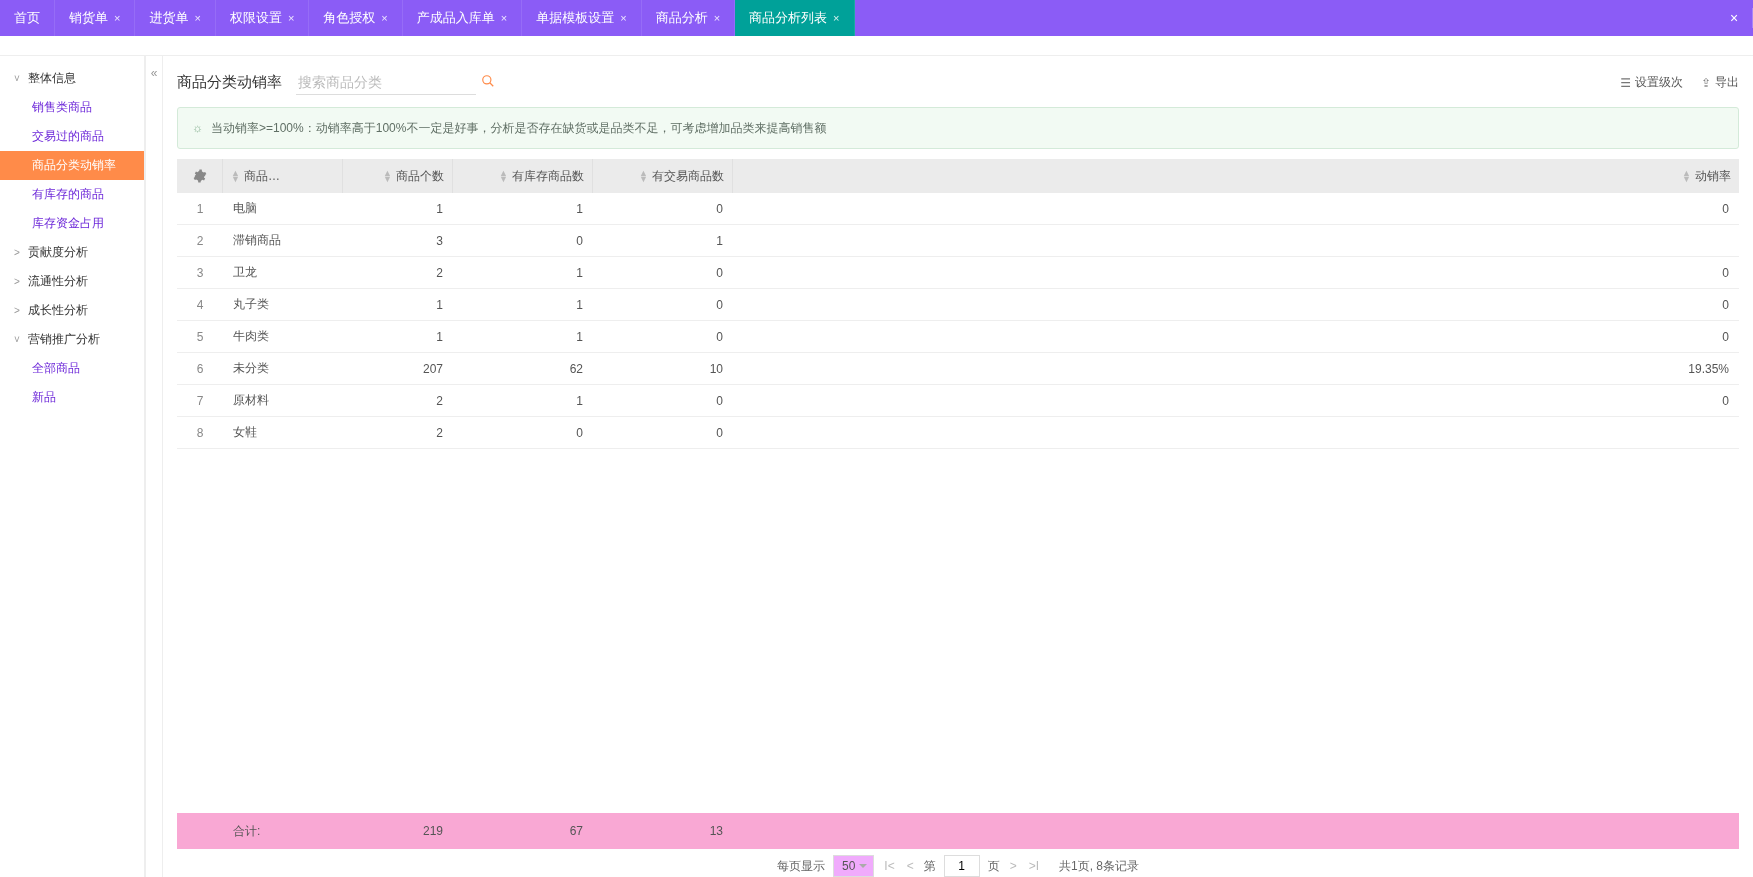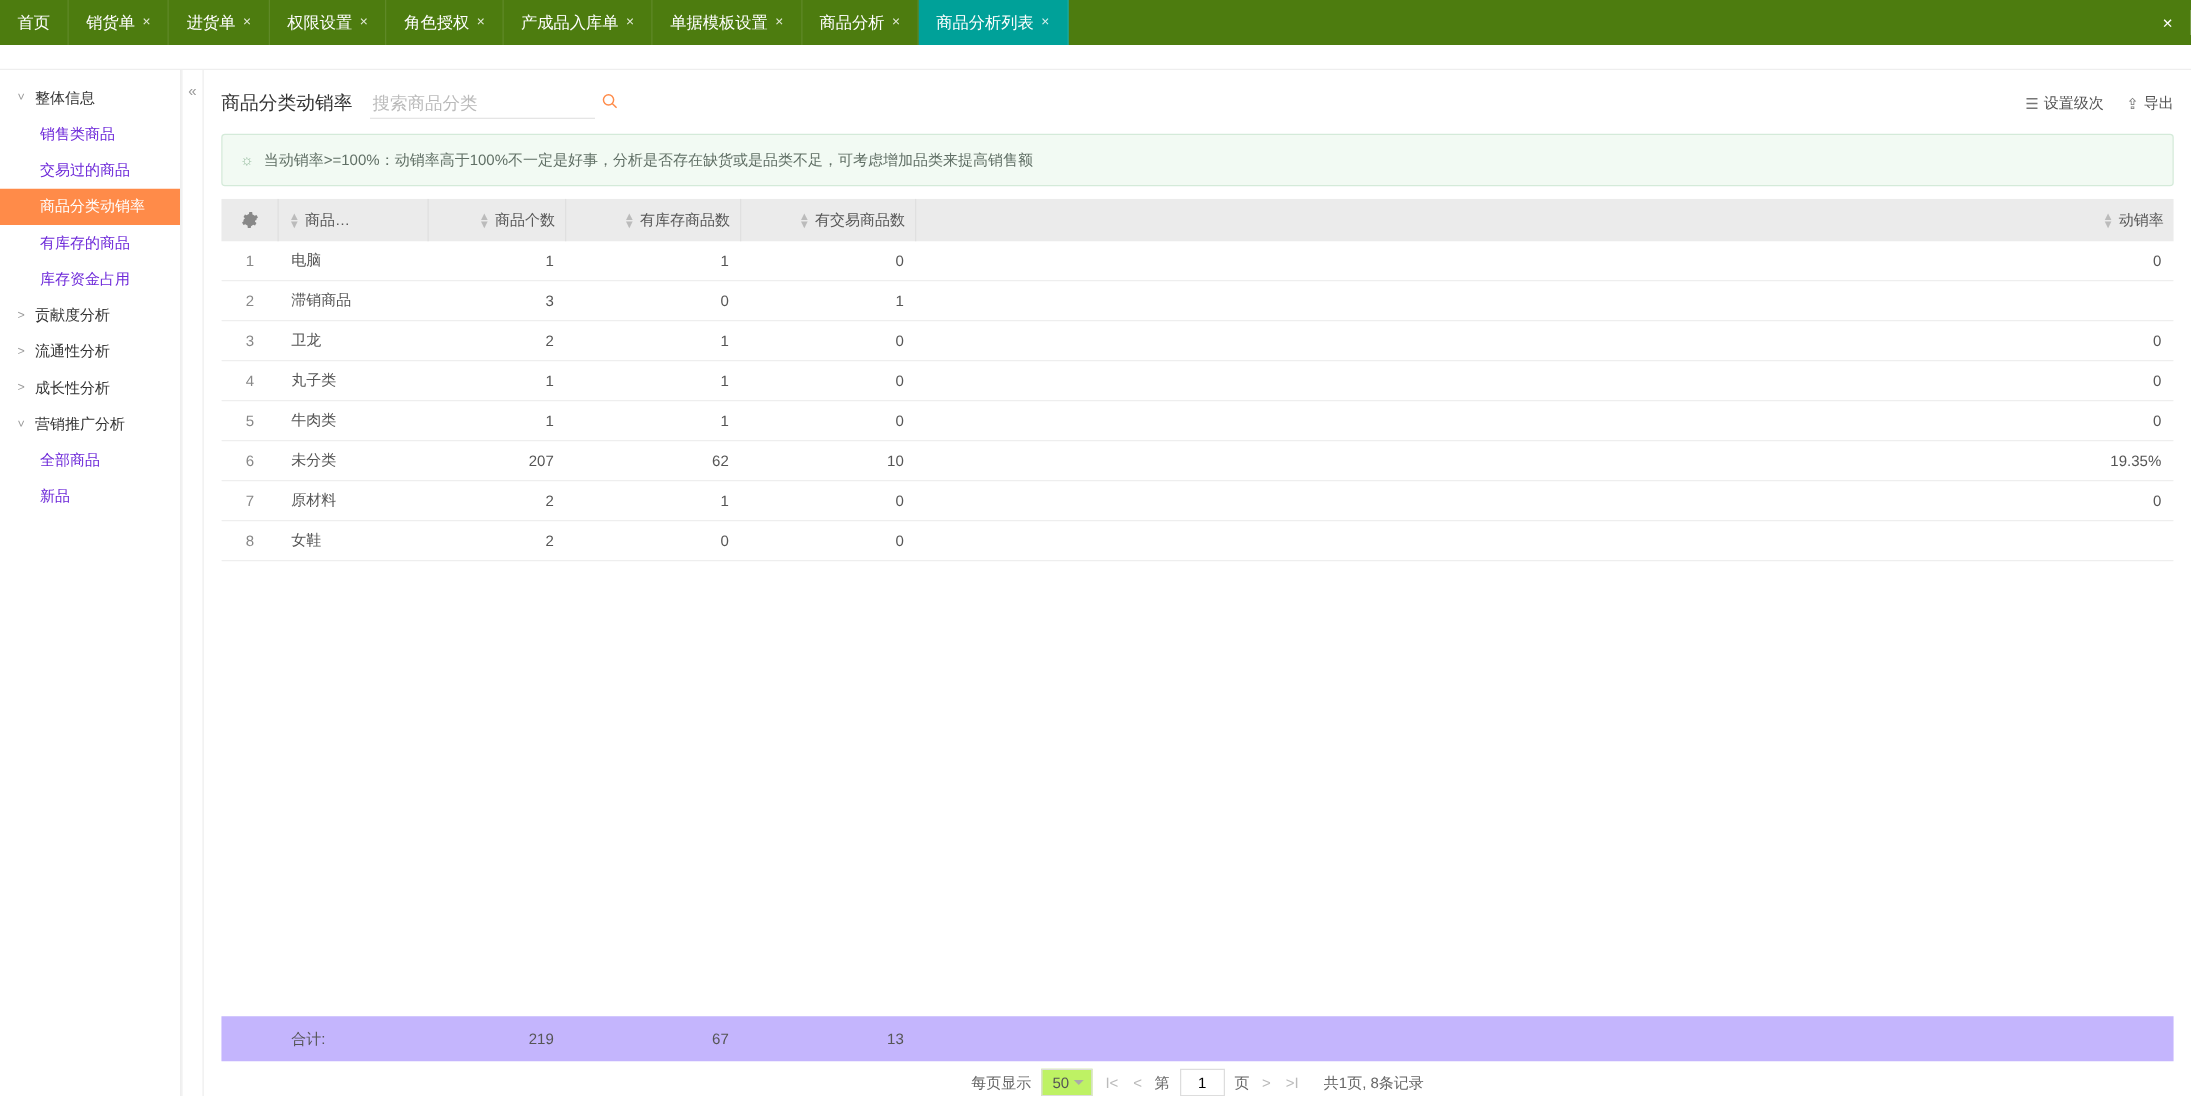--- a/index.html
+++ b/index.html
@@ -3,21 +3,21 @@
 <meta charset="utf-8">
 <style>
   * { box-sizing: border-box; margin: 0; padding: 0; }
   body { font-family: "Microsoft YaHei", Arial, sans-serif; font-size: 12px; color: #333; background: #fff; overflow: hidden; }
 
   
   .top-tabs {
     display: flex;
     align-items: stretch;
     height: 36px;
-    background: #4d7c0f;
+    background: #8b5cf6;
     color: #fff;
   }
   .top-tab {
     display: flex;
     align-items: center;
     padding: 0 14px;
     font-size: 13px;
     cursor: pointer;
     border-right: 1px solid rgba(255,255,255,0.1);
     white-space: nowrap;
@@ -222,21 +222,21 @@
     color: #555;
     font-size: 12px;
   }
   .td.idx { justify-content: center; color: #888; }
   .td.num { justify-content: flex-end; }
 
   .tbl-footer-total {
     display: grid;
     grid-template-columns: 46px 120px 110px 140px 140px 1fr;
     height: 36px;
-    background: #c4b5fd;
+    background: #f9a8d4;
     font-size: 12px;
     color: #555;
     margin-top: auto;
   }
   .tbl-footer-total .td { font-weight: 500; }
 
   
   .pagination {
     display: flex;
     align-items: center;
@@ -245,21 +245,21 @@
     font-size: 12px;
     color: #666;
     gap: 8px;
   }
   .pg-select {
     border: 1px solid #ddd;
     padding: 3px 18px 3px 8px;
     font-size: 12px;
     color: #555;
     position: relative;
-    background: #bef264;
+    background: #f0abfc;
     cursor: pointer;
   }
   .pg-select::after {
     content: "";
     position: absolute;
     right: 6px; top: 50%;
     width: 0; height: 0;
     border-left: 4px solid transparent;
     border-right: 4px solid transparent;
     border-top: 4px solid #aaa;

